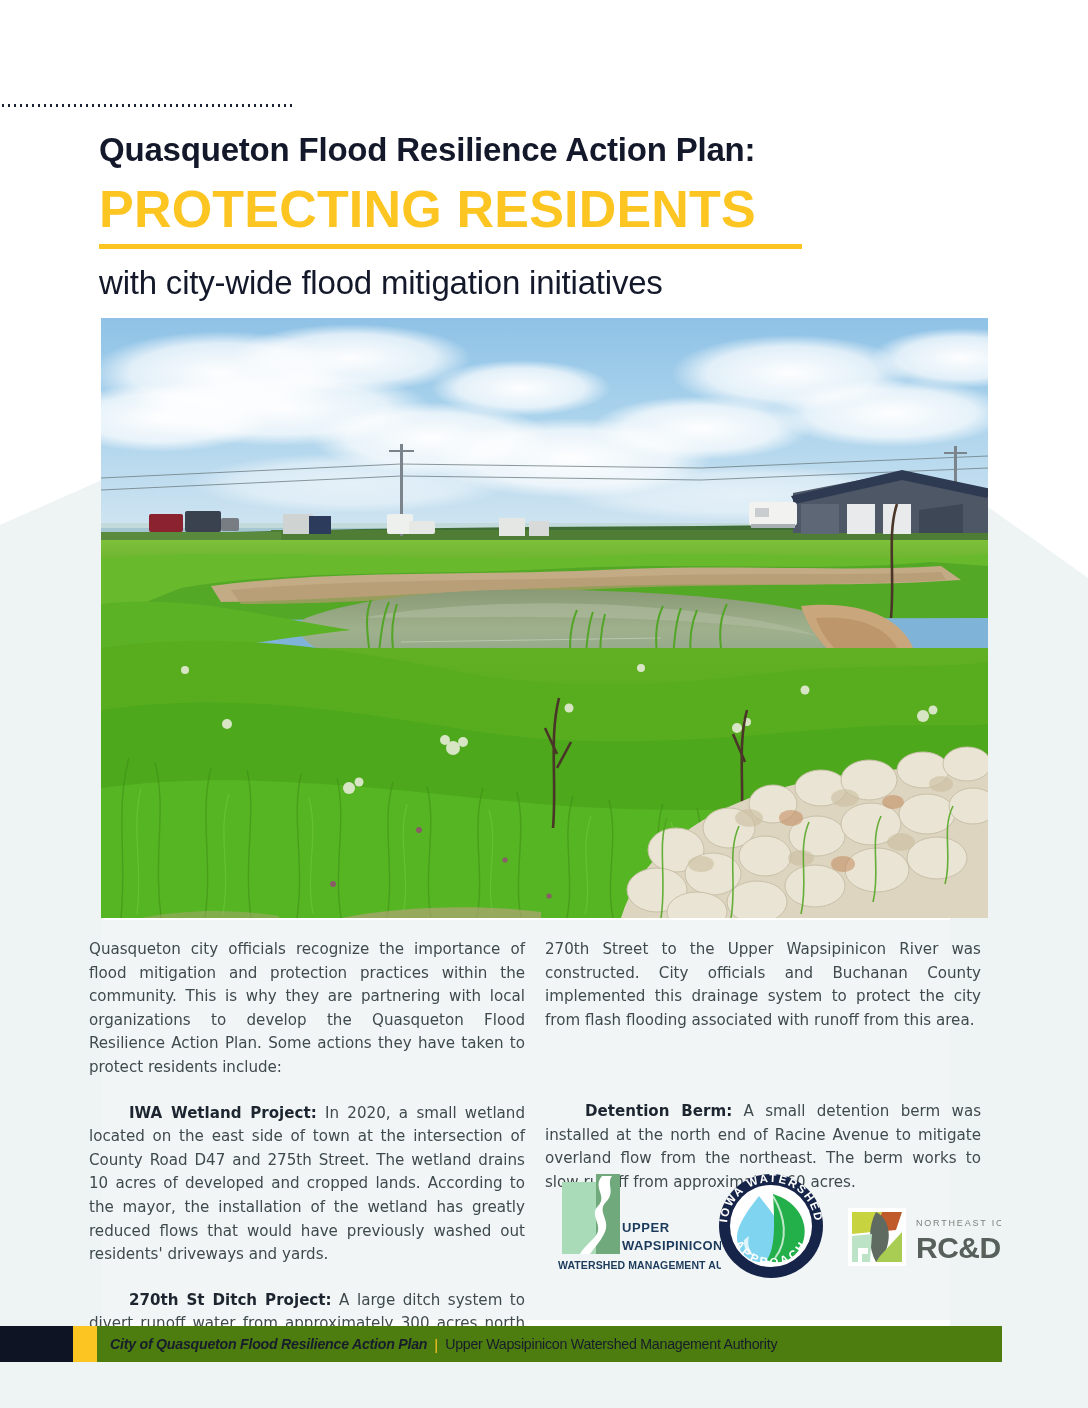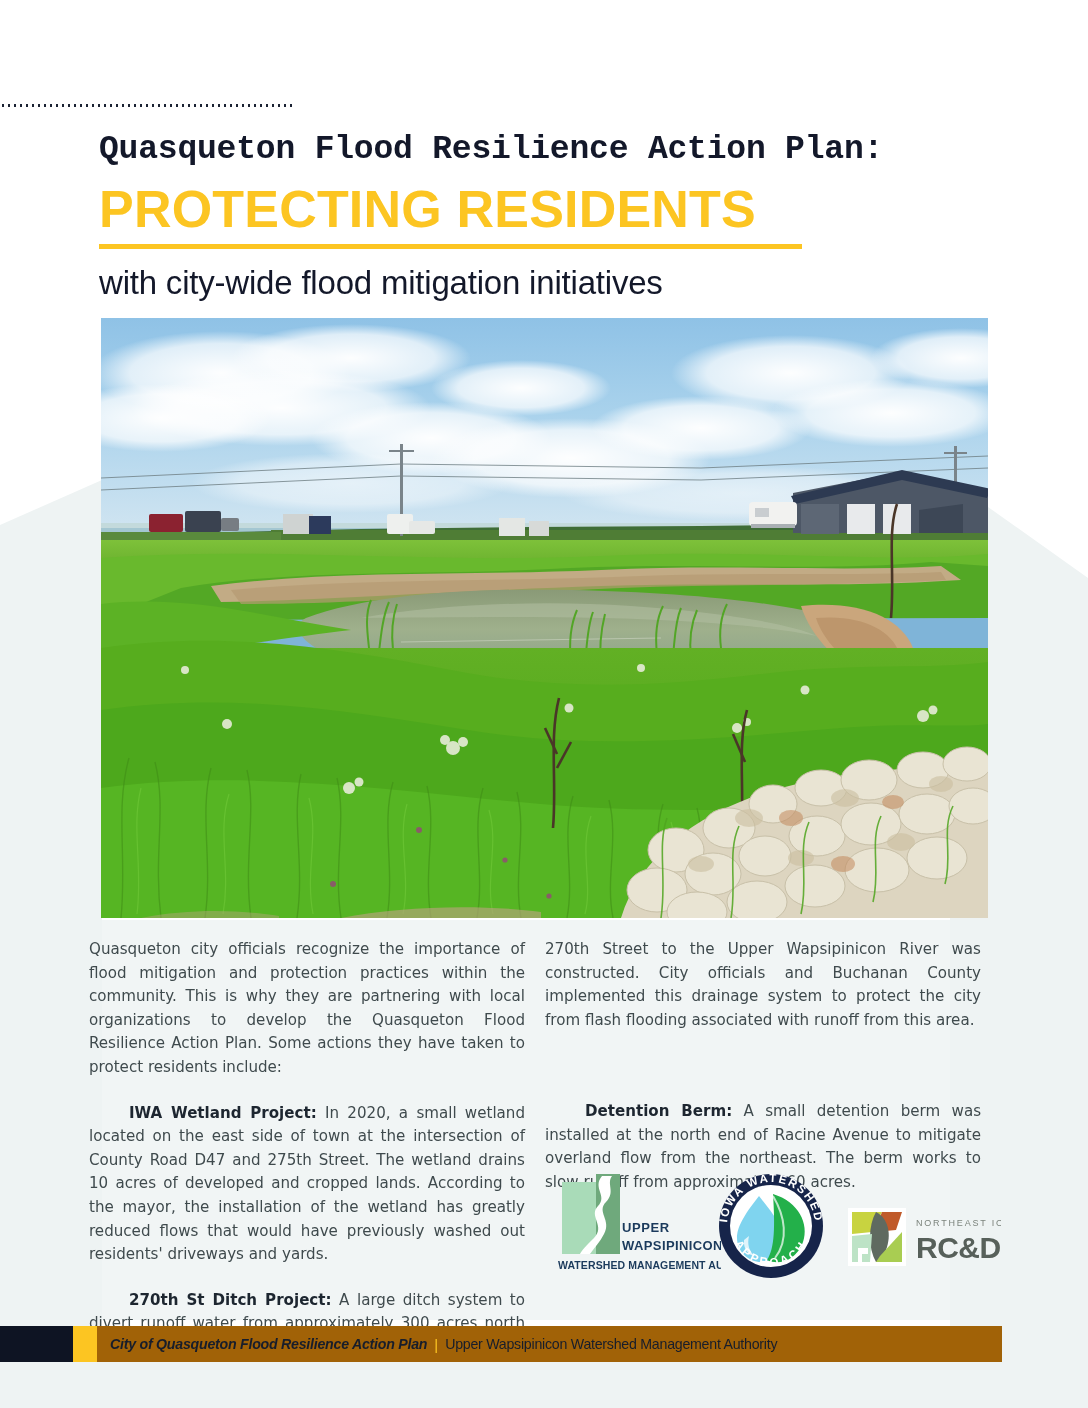--- a/index.html
+++ b/index.html
@@ -75,21 +75,20 @@
     left: 99px;
     top: 128px;
     width: 840px;
   }
   .title-line1 {
     font-size: 33px;
     font-weight: 700;
     color: #13182a;
     letter-spacing: -0.2px;
     line-height: 44px;
-    font-family: Liberation Mono, monospace;
   }
   .title-line2 {
     font-size: 52px;
     font-weight: 700;
     color: #fcc522;
     letter-spacing: 0.2px;
     line-height: 58px;
     margin-top: 8px;
   }
   .title-underline {
@@ -171,21 +170,21 @@
     align-items: stretch;
     background: #fdfdfd;
   }
   .footer-dark   { width: 73px;  background: #0e1423; }
   .footer-yellow { width: 24px;  background: #fcc522; }
   .footer-text {
     flex: 1;
     display: flex;
     align-items: center;
     padding-left: 13px;
-    background: #a16207;
+    background: #4d7c0f;
     white-space: nowrap;
   }
   .footer-left {
     font-size: 14.2px;
     font-style: italic;
     font-weight: 600;
     color: #171d2b;
     letter-spacing: -0.25px;
   }
   .footer-sep {

